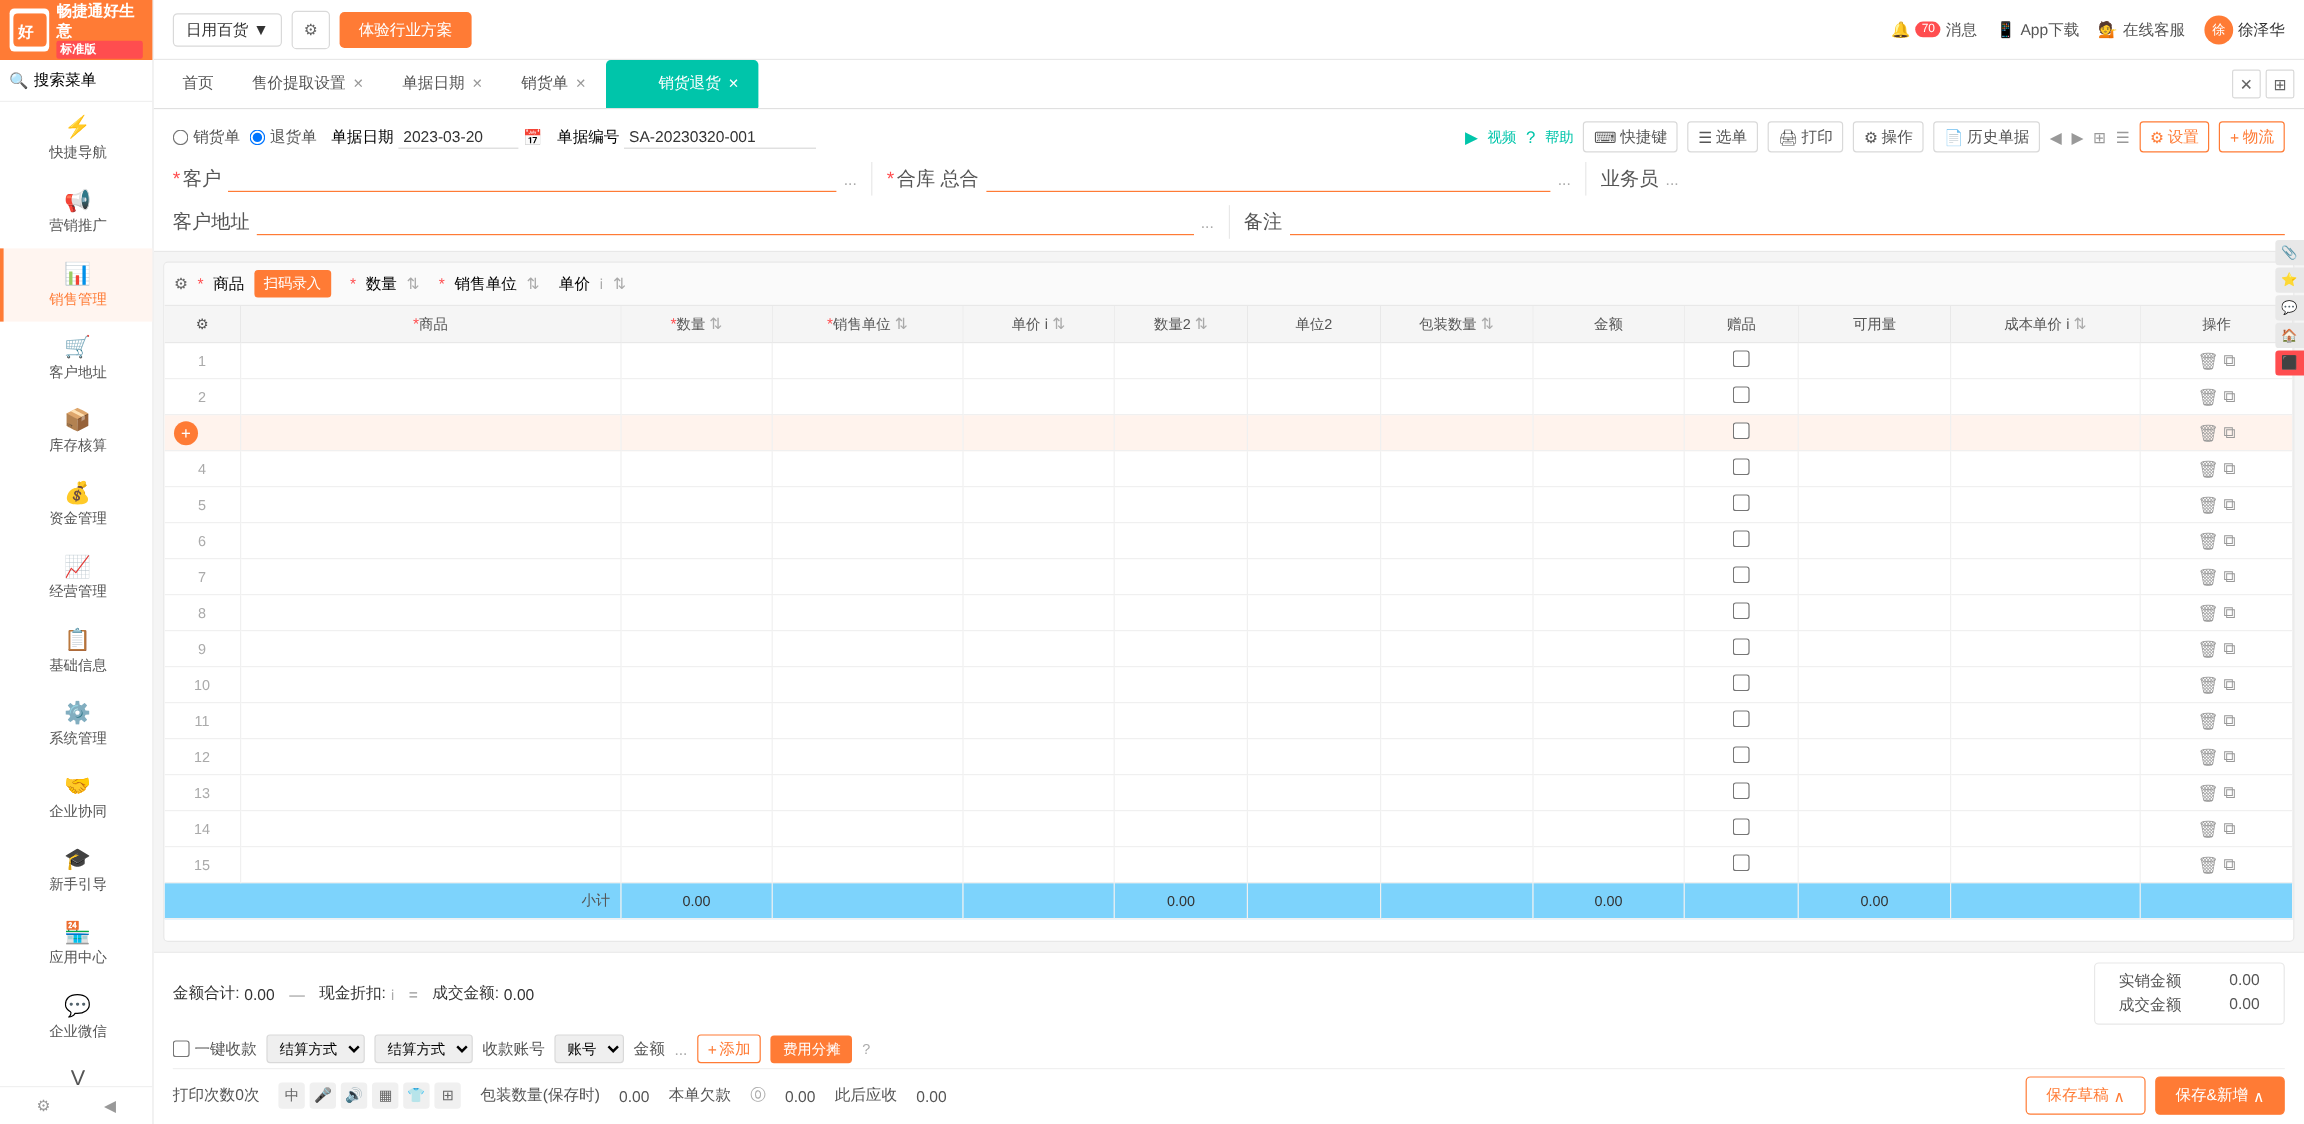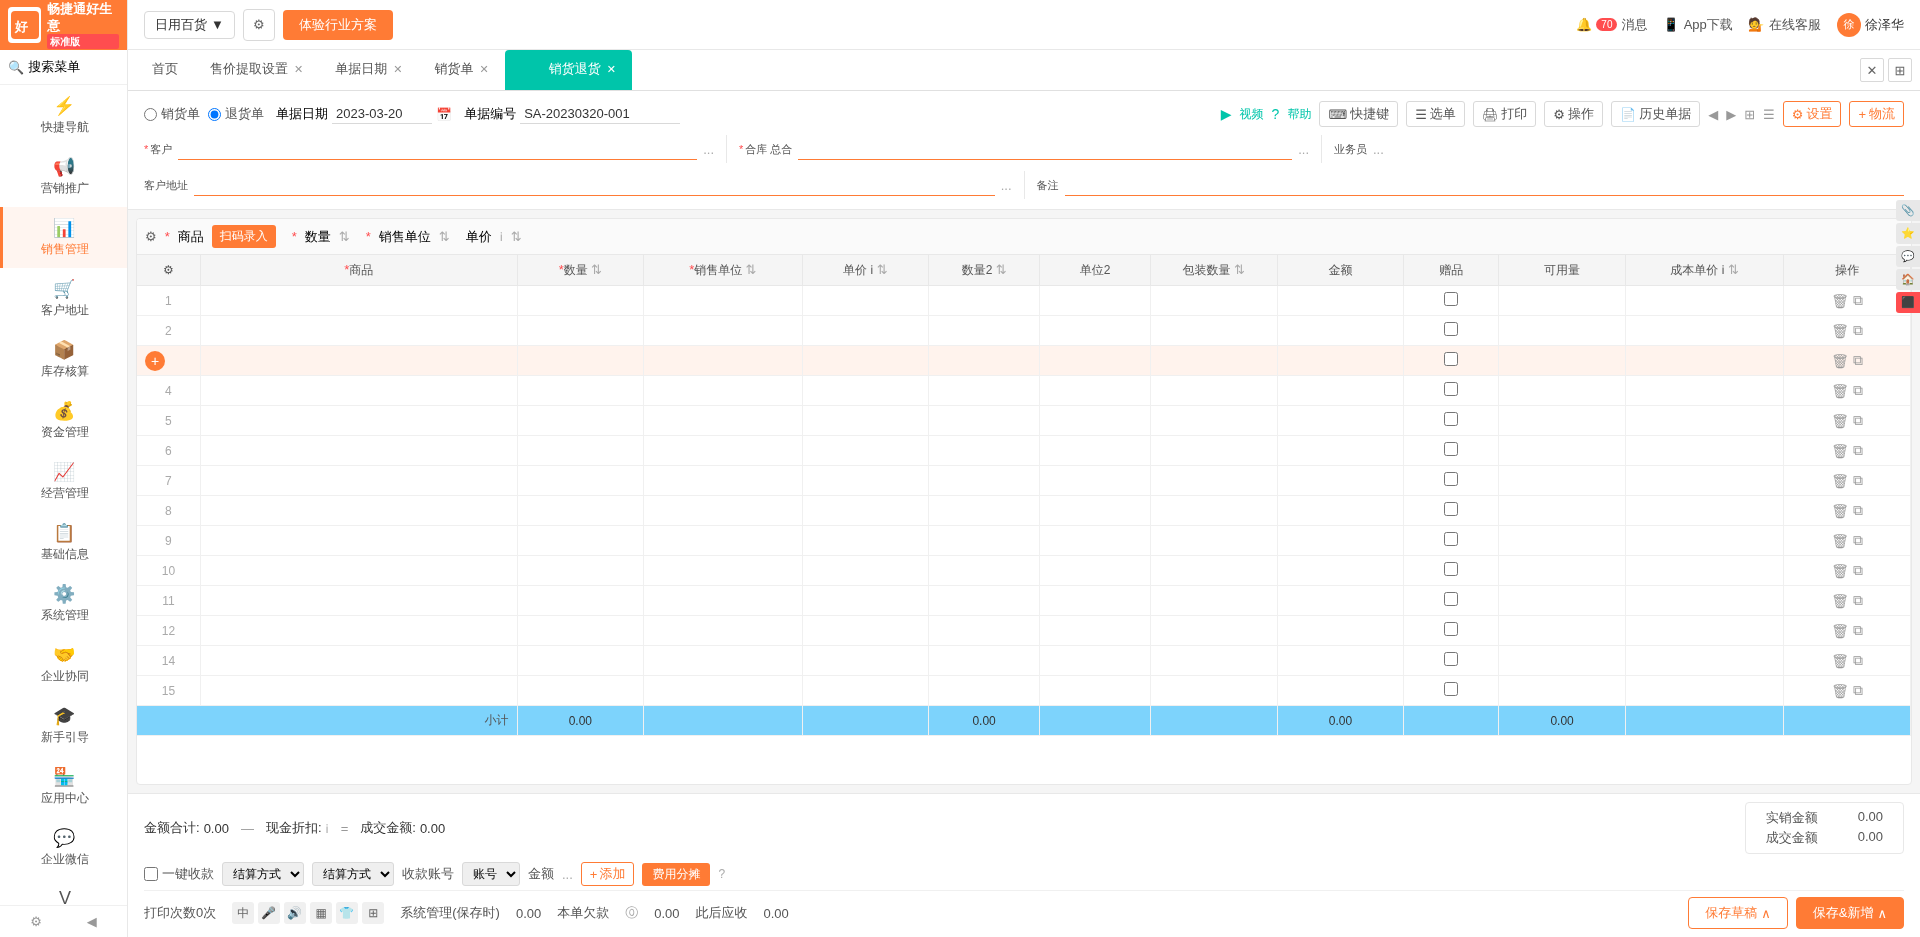--- a/index.html
+++ b/index.html
@@ -54,21 +54,21 @@
     .date-field { display: flex; align-items: center; gap: 4px; }
     .date-input { border: none; border-bottom: 1px solid #d9d9d9; padding: 2px 4px; color: #333; width: 100px; }
     .header-toolbar { margin-left: auto; display: flex; align-items: center; gap: 8px; }
     .toolbar-btn { display: flex; align-items: center; gap: 3px; padding: 3px 8px; border: 1px solid #d9d9d9; border-radius: 3px; cursor: pointer; color: #555; font-size: 12px; background: #fff; }
     .settings-btn { color: #ff7b35; border-color: #ff7b35; }
     .add-btn { color: #ff7b35; border-color: #ff7b35; }
 
     
     .form-fields { display: flex; gap: 0; align-items: center; flex-wrap: nowrap; }
     .field-group { display: flex; align-items: center; gap: 6px; flex: 1; min-width: 0; }
-    .field-label { color: #555; white-space: nowrap; font-size: 11px; }
+    .field-label { color: #555; white-space: nowrap; font-size: 16px; }
     .field-label.required::before { content: '*'; color: #ff4d4f; margin-right: 2px; }
     .field-input { flex: 1; border: none; border-bottom: 1px solid #ff7b35; padding: 3px 4px; color: #333; outline: none; min-width: 0; }
     .field-dots { color: #aaa; cursor: pointer; }
     .field-separator { width: 1px; background: #e8e8e8; height: 28px; margin: 0 12px; }
     .form-row2 { display: flex; align-items: center; gap: 0; margin-top: 8px; }
 
     
     .table-area { flex: 1; overflow: hidden; display: flex; flex-direction: column; background: #fff; margin: 8px; border: 1px solid #e8e8e8; border-radius: 4px; }
     .table-toolbar { display: flex; align-items: center; padding: 6px 8px; background: #fafafa; border-bottom: 1px solid #e8e8e8; gap: 8px; }
     .scan-btn { background: #ff7b35; color: #fff; border: none; padding: 3px 8px; border-radius: 3px; cursor: pointer; font-size: 12px; }
@@ -609,20 +609,40 @@
                 <td></td>
                 <td>
     <div class="action-icons">
       <span class="action-icon">🗑</span>
       <span class="action-icon">⧉</span>
     </div>
                 </td>
               </tr>
               <tr>
                 <td><span class="row-num">12</span></td>
+                <td></td>
+                <td></td>
+                <td></td>
+                <td></td>
+                <td></td>
+                <td></td>
+                <td></td>
+                <td></td>
+                <td class="checkbox-cell"><input type="checkbox" style=""></td>
+                <td></td>
+                <td></td>
+                <td>
+    <div class="action-icons">
+      <span class="action-icon">🗑</span>
+      <span class="action-icon">⧉</span>
+    </div>
+                </td>
+              </tr>
+              <tr>
+                <td><span class="row-num">13</span></td>
                 <td></td>
                 <td></td>
                 <td></td>
                 <td></td>
                 <td></td>
                 <td></td>
                 <td></td>
                 <td></td>
                 <td class="checkbox-cell"><input type="checkbox" style=""></td>
                 <td></td>
@@ -751,21 +771,21 @@
         <div class="footer-info">
           <span style="color:#555;">打印次数0次</span>
           <div class="bottom-icons">
             <div class="bottom-icon">中</div>
             <div class="bottom-icon">🎤</div>
             <div class="bottom-icon">🔊</div>
             <div class="bottom-icon">▦</div>
             <div class="bottom-icon">👕</div>
             <div class="bottom-icon">⊞</div>
           </div>
-          <span>系统管理(保存时)</span>
+          <span>包装数量(保存时)</span>
           <span>0.00</span>
           <span>本单欠款</span>
           <span style="color:#aaa;">⓪</span>
           <span>0.00</span>
           <span>此后应收</span>
           <span>0.00</span>
         </div>
         <div class="footer-actions">
           <button class="save-draft-btn">
             <span>保存草稿</span>

